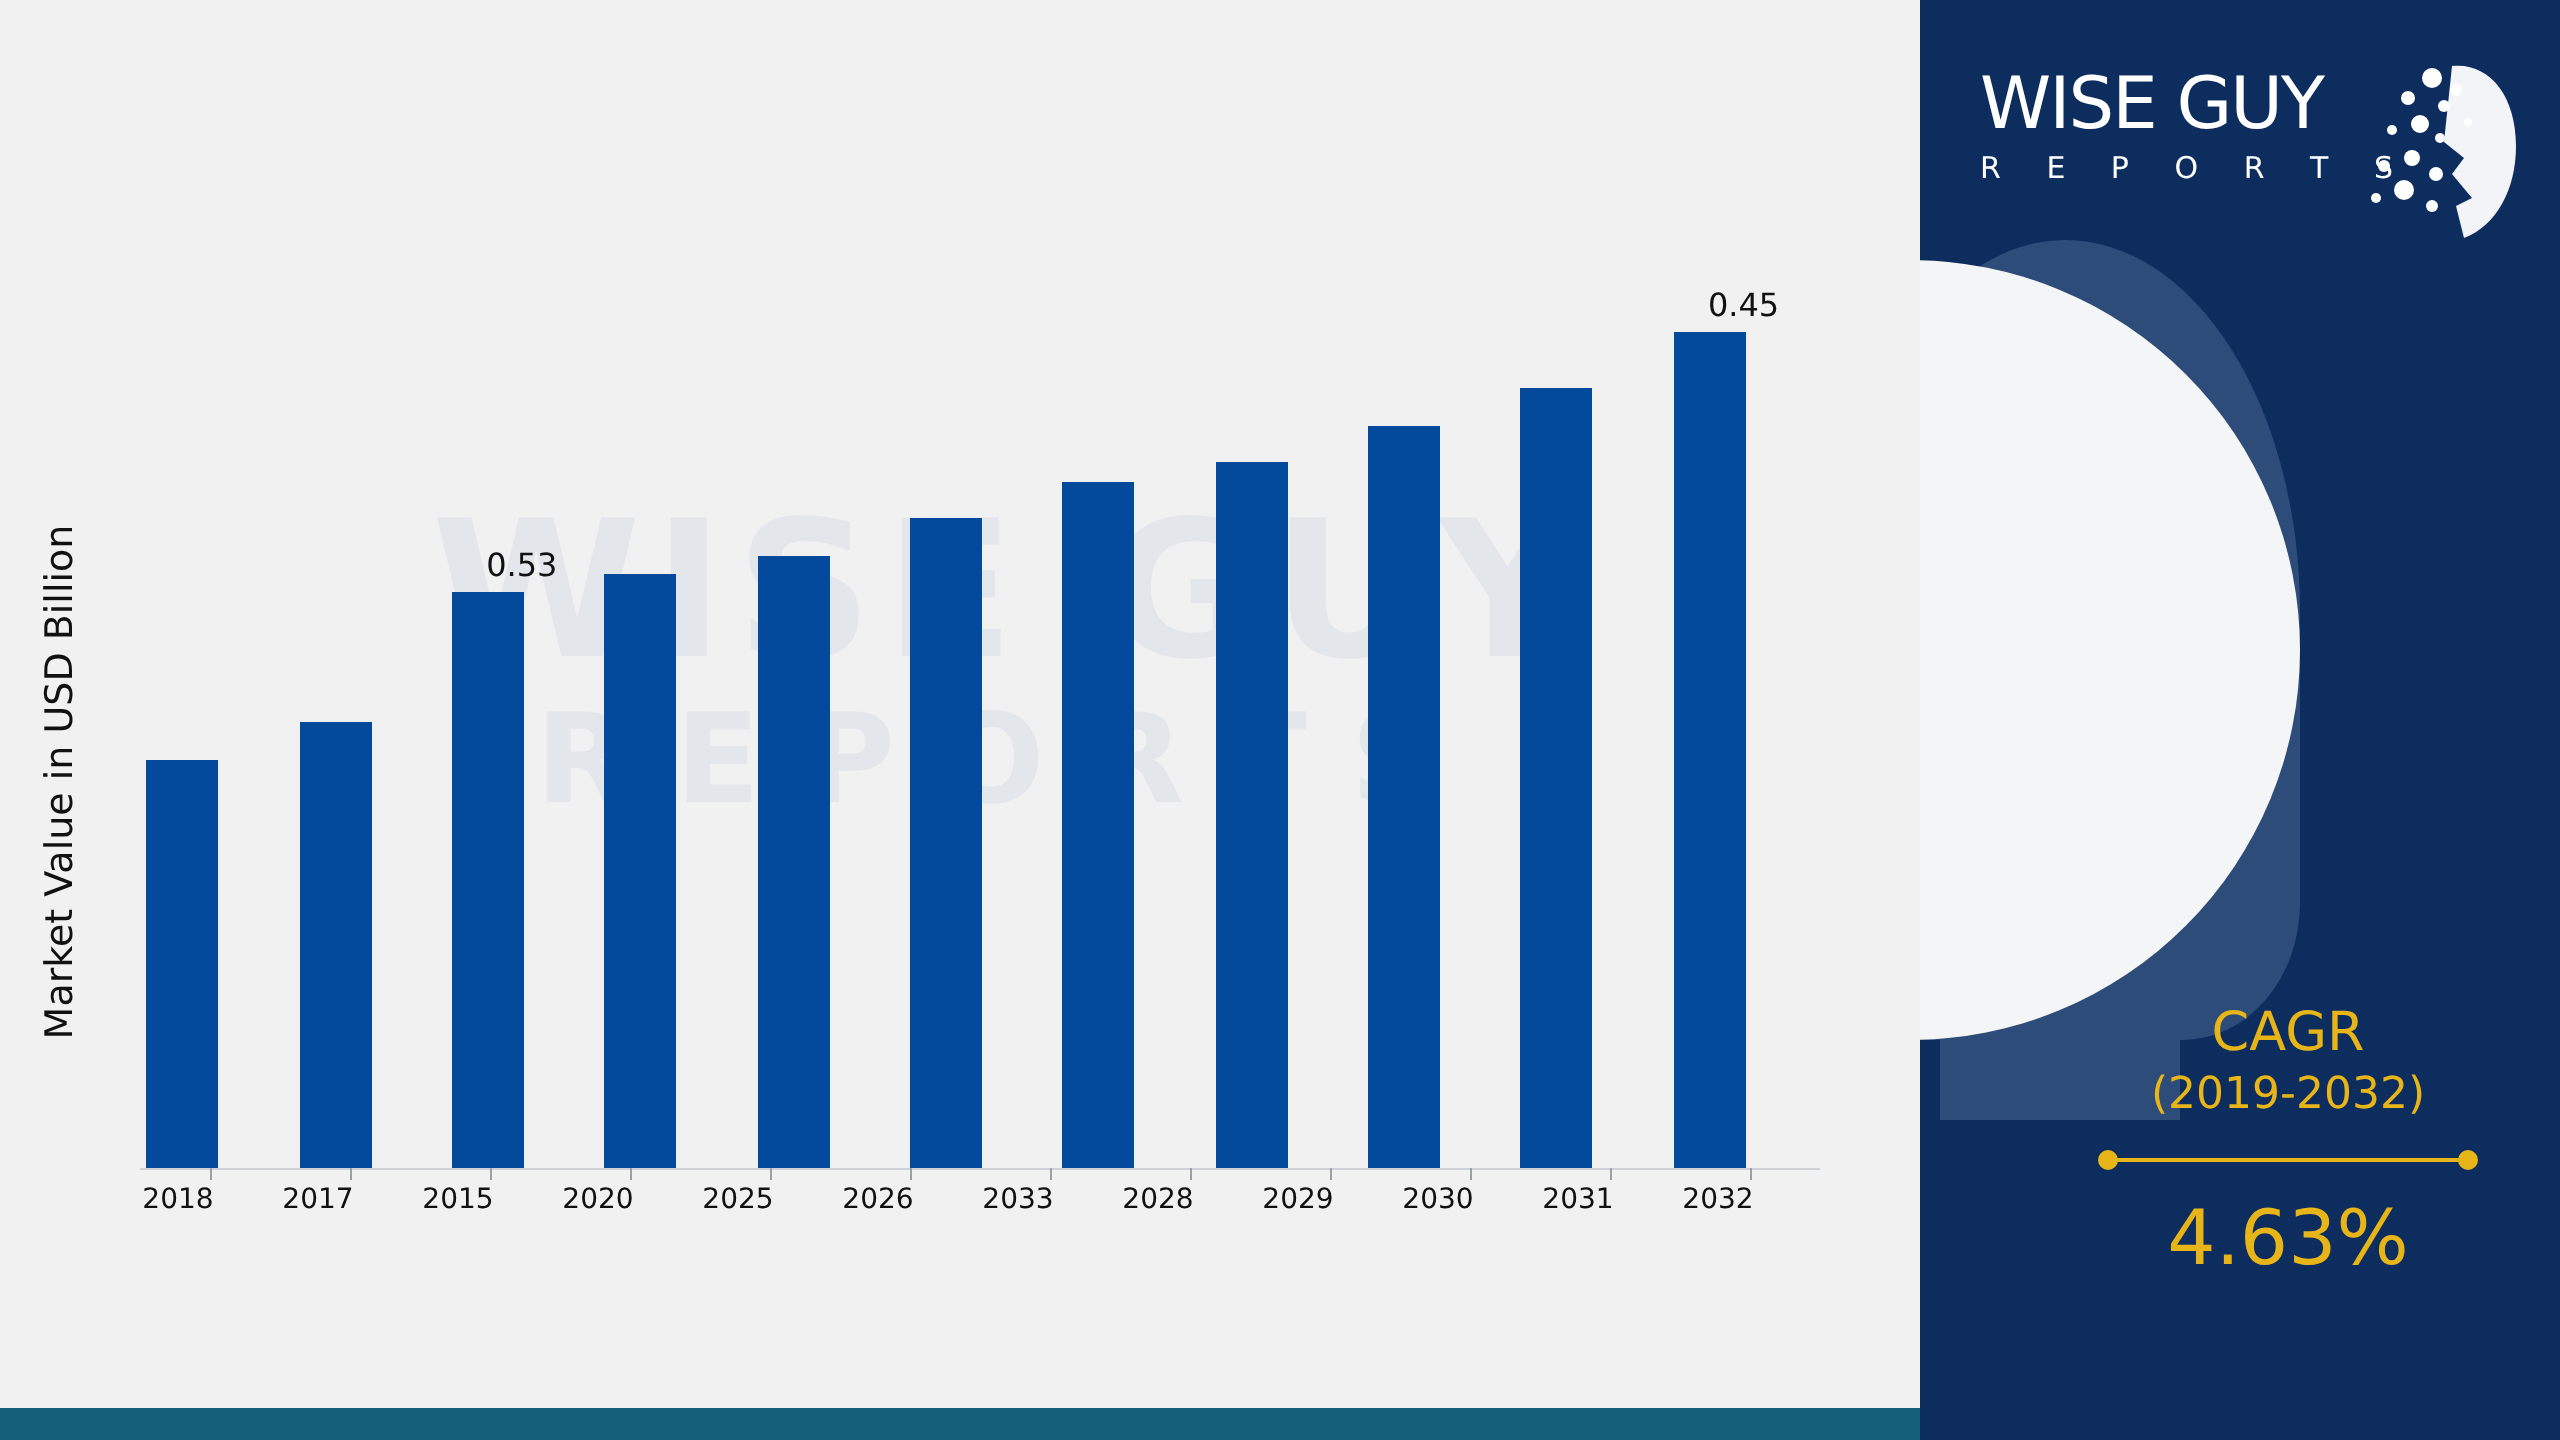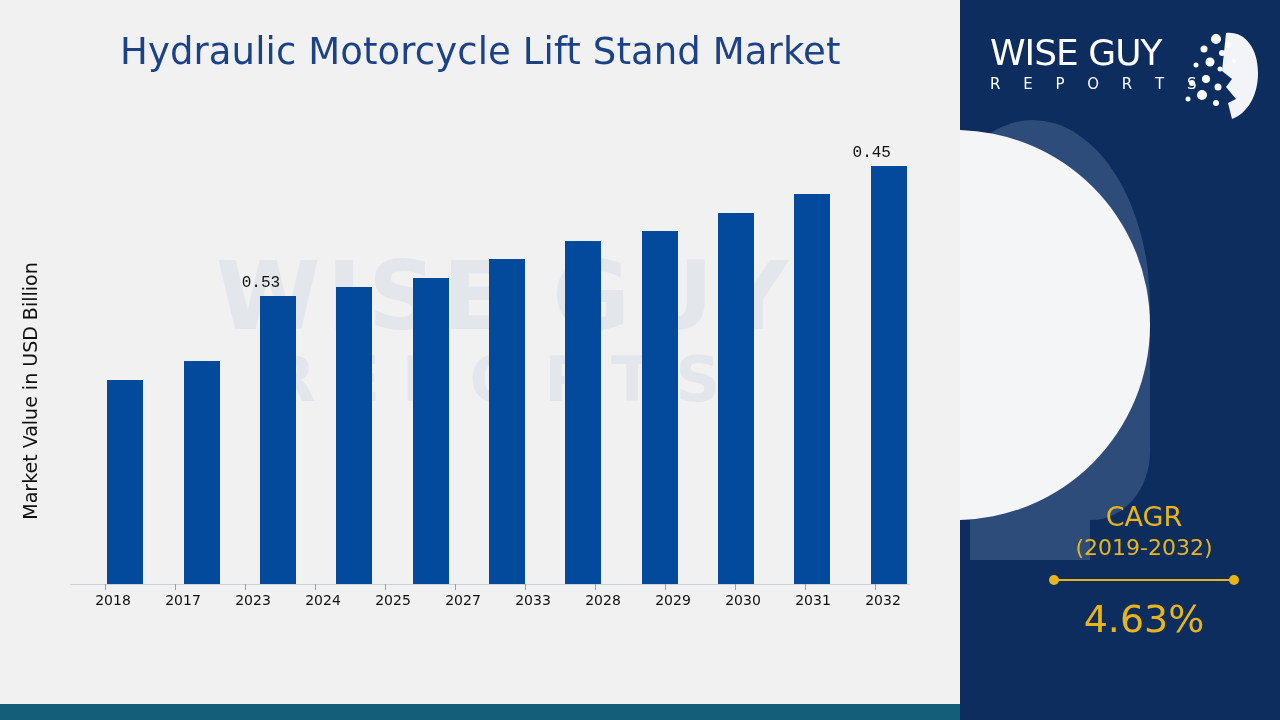--- a/index.html
+++ b/index.html
@@ -34,33 +34,33 @@
     position:absolute;left:-210px;top:380px;width:480px;
     transform:rotate(-90deg);transform-origin:center center;
     text-align:center;font-size:19px;color:#111;
   }
 
   
   .plot{position:absolute;left:70px;top:120px;width:840px;height:464px;}
   .bars{position:absolute;left:0;bottom:0;width:840px;height:464px;
         display:flex;align-items:flex-end;justify-content:space-around;}
   .bar-slot{position:relative;width:70px;height:100%;display:flex;
-            flex-direction:column;justify-content:flex-end;align-items:flex-end;font-family:Liberation Mono, monospace;}
+            flex-direction:column;justify-content:flex-end;align-items:flex-start;}
   .bar{width:36px;background:#03499c;}
   .bar-val{position:absolute;left:0;width:100%;text-align:center;
            font-size:16px;color:#111;}
 
   
   .axis{position:absolute;left:70px;top:584px;width:840px;height:0;
         border-top:1px solid #cfd3d8;}
   .ticks{position:absolute;left:70px;top:584px;width:840px;height:6px;
          display:flex;justify-content:space-around;}
   .tick{width:70px;display:flex;justify-content:center;}
   .tick i{display:block;width:1px;height:6px;background:#9aa0a6;}
-  .cats{position:absolute;left:78px;top:592px;width:840px;
+  .cats{position:absolute;left:54px;top:592px;width:840px;
         display:flex;justify-content:center;}
   .cat{width:70px;text-align:center;font-size:14px;color:#111;}
 
   
   .side{
     position:absolute;left:960px;top:0;width:320px;height:720px;
     background:#0d2d5e;overflow:hidden;
   }
   
   .circle{
@@ -110,21 +110,20 @@
   
   .strip{position:absolute;left:0;bottom:0;width:960px;height:16px;background:#155e7a;}
 </style>
 </head>
 <body>
 
 <div id="page">
 
   <div class="chart-panel">
 
-    <div class="title">Hydraulic Motorcycle Lift Stand Market</div>
 
     <div class="wm">
       <div class="l1">WISE GUY</div>
       <div class="l2">REPORTS</div>
     </div>
 
     <div class="ylabel">Market Value in USD Billion</div>
 
     <div class="plot">
       <div class="bars" id="bars">
@@ -201,24 +200,24 @@
         <div class="tick">
           <i></i>
         </div>
         <div class="tick">
           <i></i>
         </div>
       </div>
     <div class="cats" id="cats">
         <div class="cat">2018</div>
         <div class="cat">2017</div>
-        <div class="cat">2023</div>
-        <div class="cat">2024</div>
+        <div class="cat">2015</div>
+        <div class="cat">2020</div>
         <div class="cat">2025</div>
-        <div class="cat">2027</div>
+        <div class="cat">2026</div>
         <div class="cat">2033</div>
         <div class="cat">2028</div>
         <div class="cat">2029</div>
         <div class="cat">2030</div>
         <div class="cat">2031</div>
         <div class="cat">2032</div>
       </div>
   </div>
 
   <div class="side">

